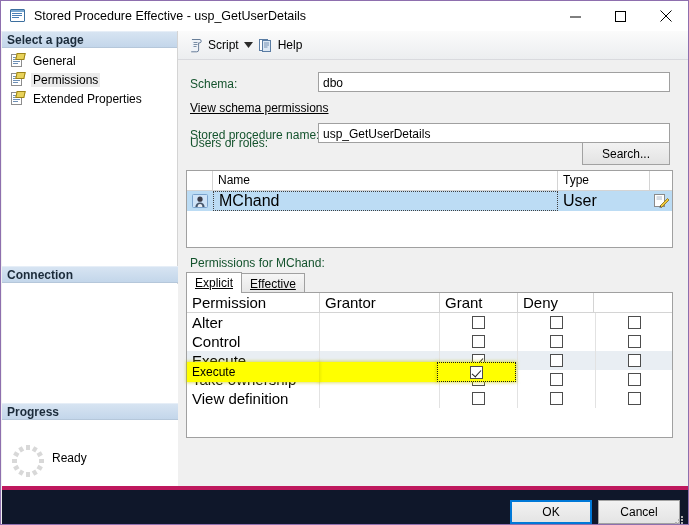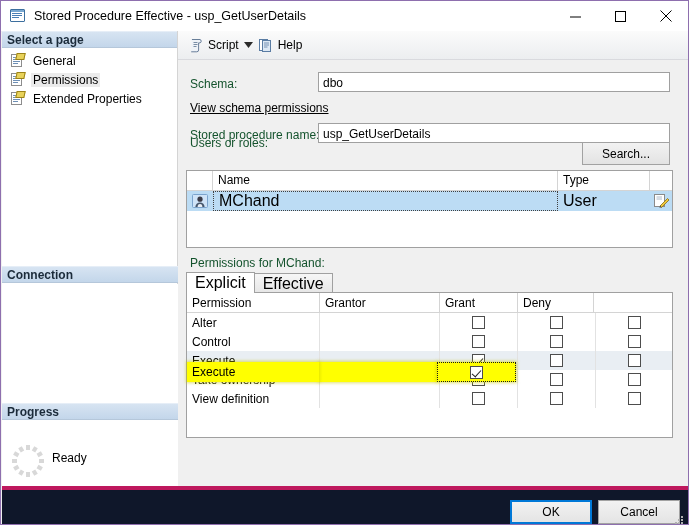--- a/index.html
+++ b/index.html
@@ -343,29 +343,30 @@
   #tabs {
     position: absolute;
     left: 8px; top: 212px;
     display: flex;
     align-items: flex-end;
     height: 21px;
   }
   .tab {
     height: 20px;
     padding: 4px 8px;
-    font-size: 16px;
+    font-size: 12px;
     display: flex;
     align-items: center;
     box-sizing: border-box;
     border: 1px solid #a0a0a0;
     border-bottom: none;
     background: linear-gradient(to bottom, #f6f6f6 0%, #e6e6e6 100%);
     margin-right: -1px;
     color: #000;
+    text-decoration: underline;
   }
   .tab.active {
     background: #ffffff;
     height: 21px;
     position: relative;
     z-index: 2;
   }
 
   #perm-grid {
     position: absolute;
@@ -384,21 +385,21 @@
   }
   .pg-row.head {
     border-bottom: 1px solid #d4d4d4;
   }
   .pg-row.highlight {
     background: #e9eef3;
   }
   .pg-cell {
     box-sizing: border-box;
     border-right: 1px solid #e2e2e2;
-    font-size: 12px;
+    font-size: 15px;
     display: flex;
     align-items: center;
     padding-left: 5px;
   }
   .pg-row.head .pg-cell {
     border-right: 1px solid #d4d4d4;
   }
   .pg-cell.k { width: 133px; }
   .pg-cell.g { width: 120px; }
   .pg-cell.gr { width: 78px; justify-content: center; padding-left: 0; }

